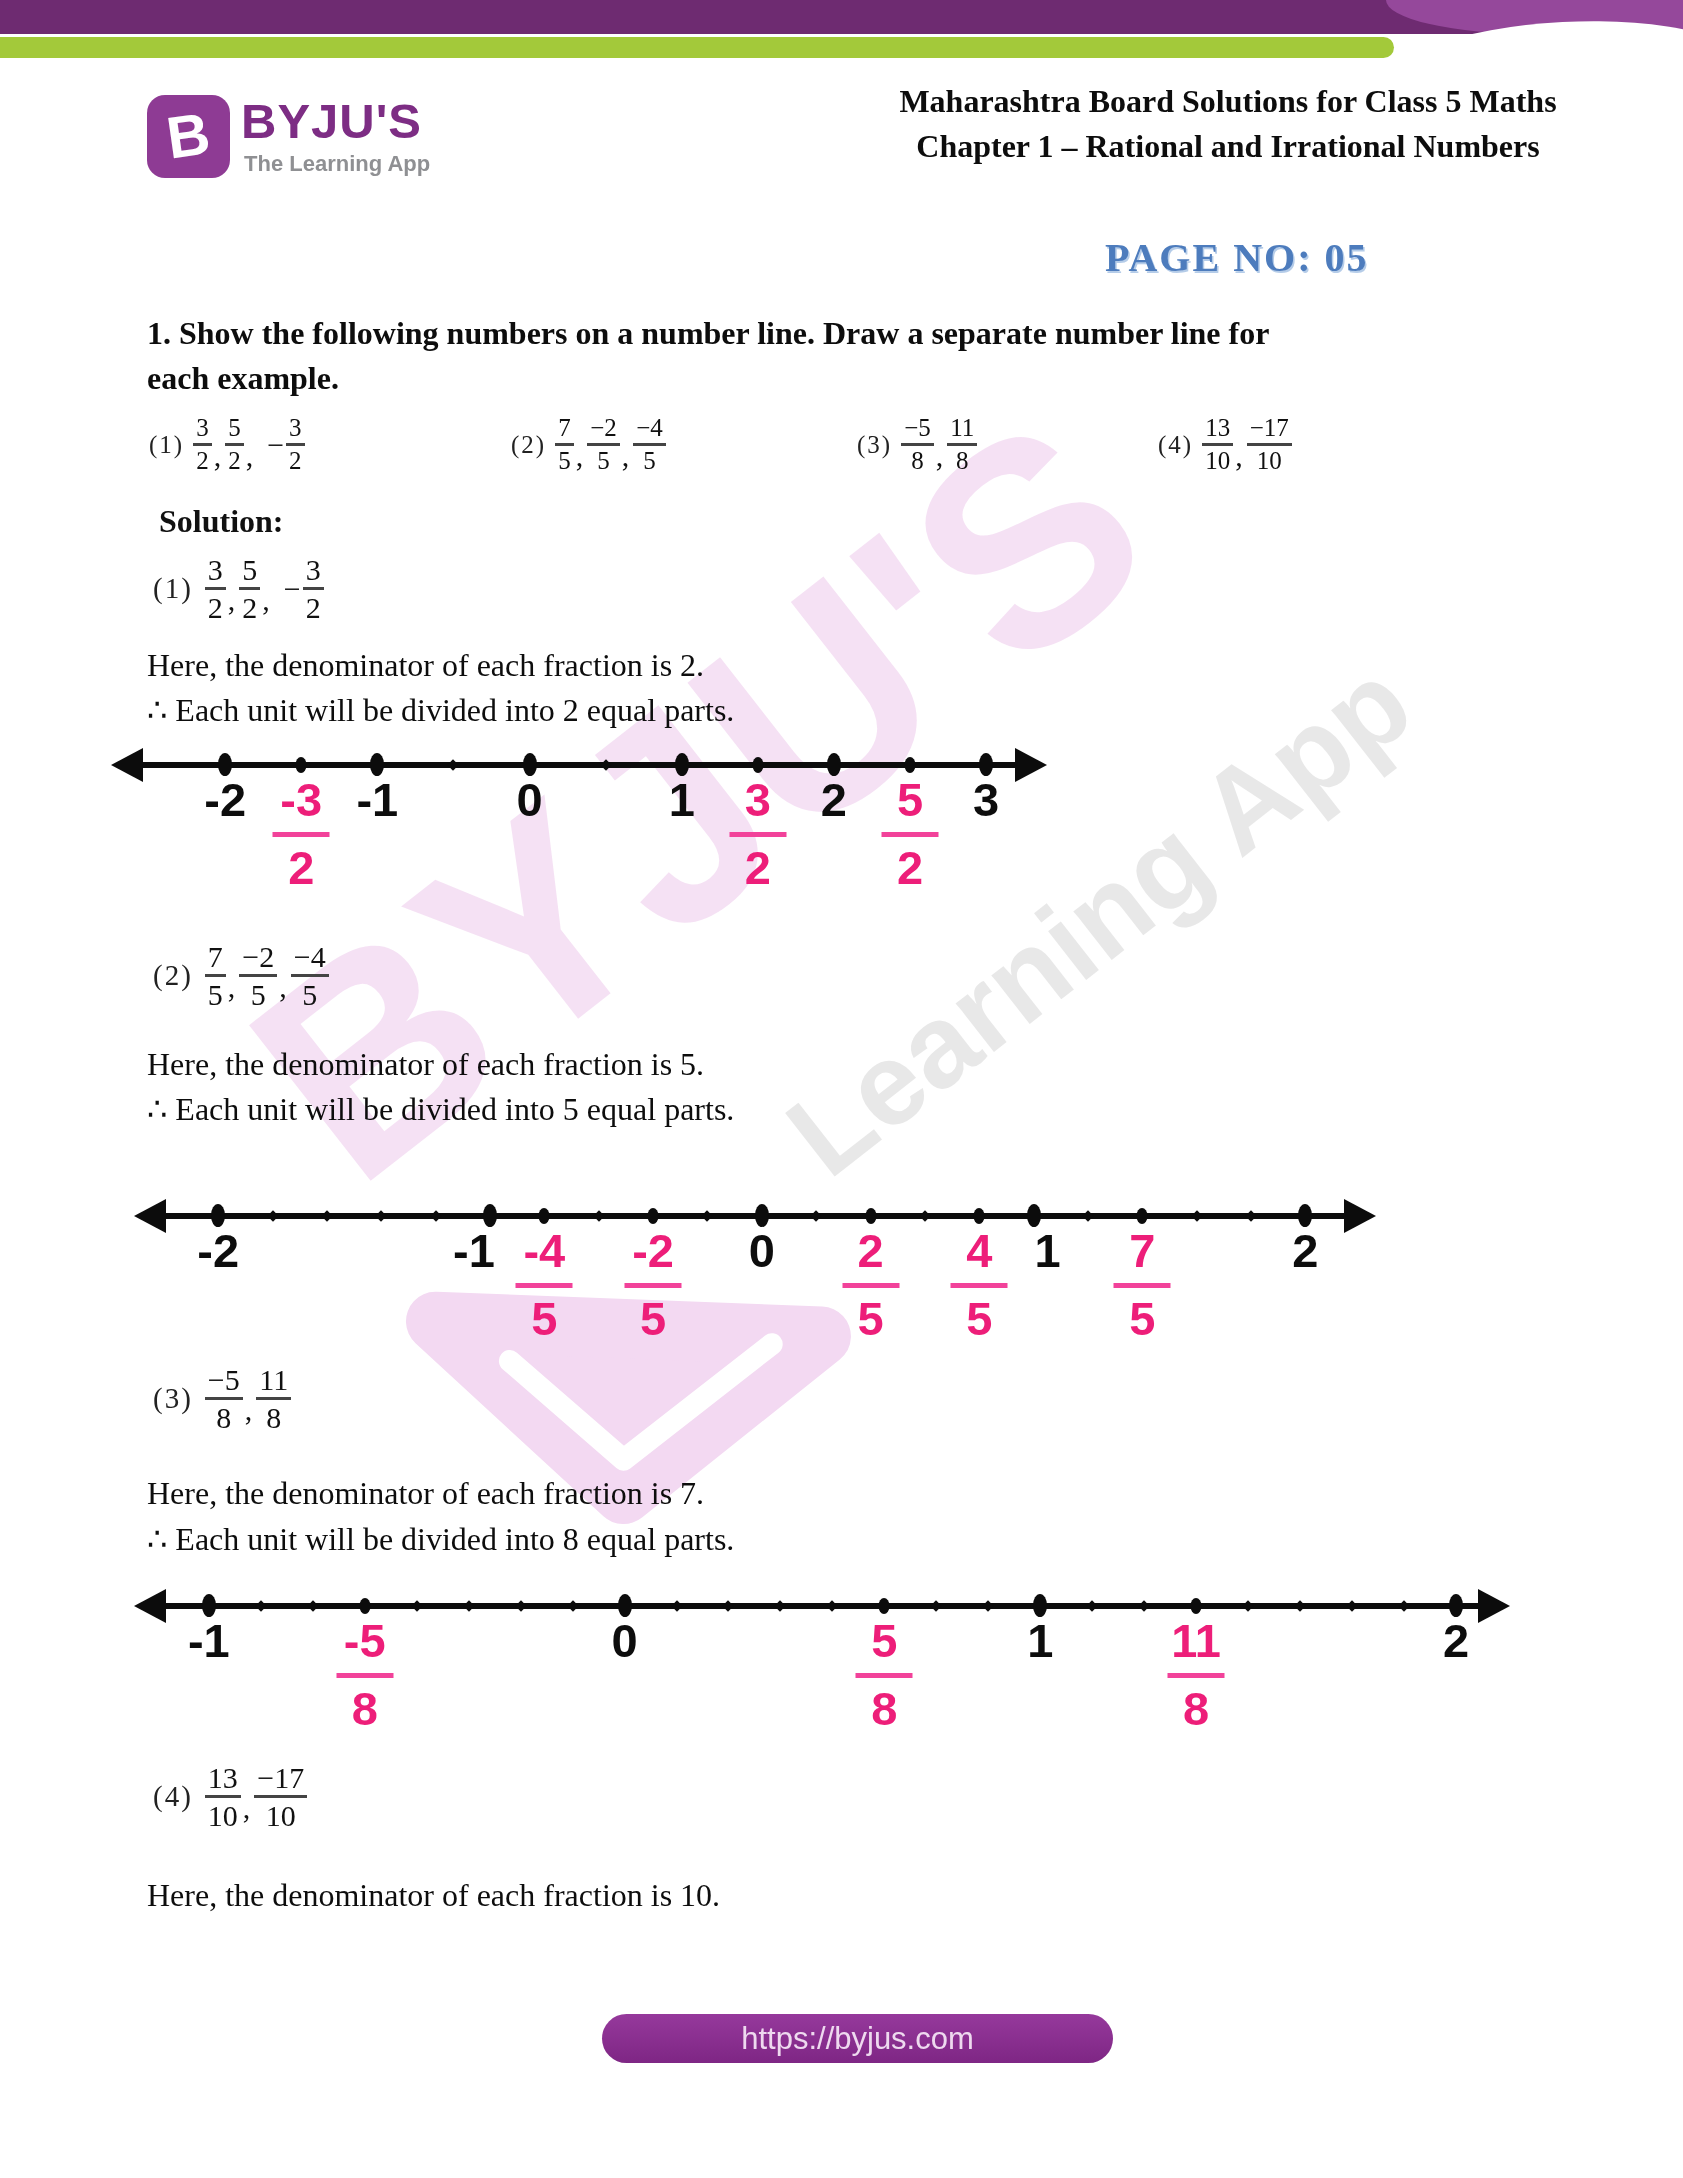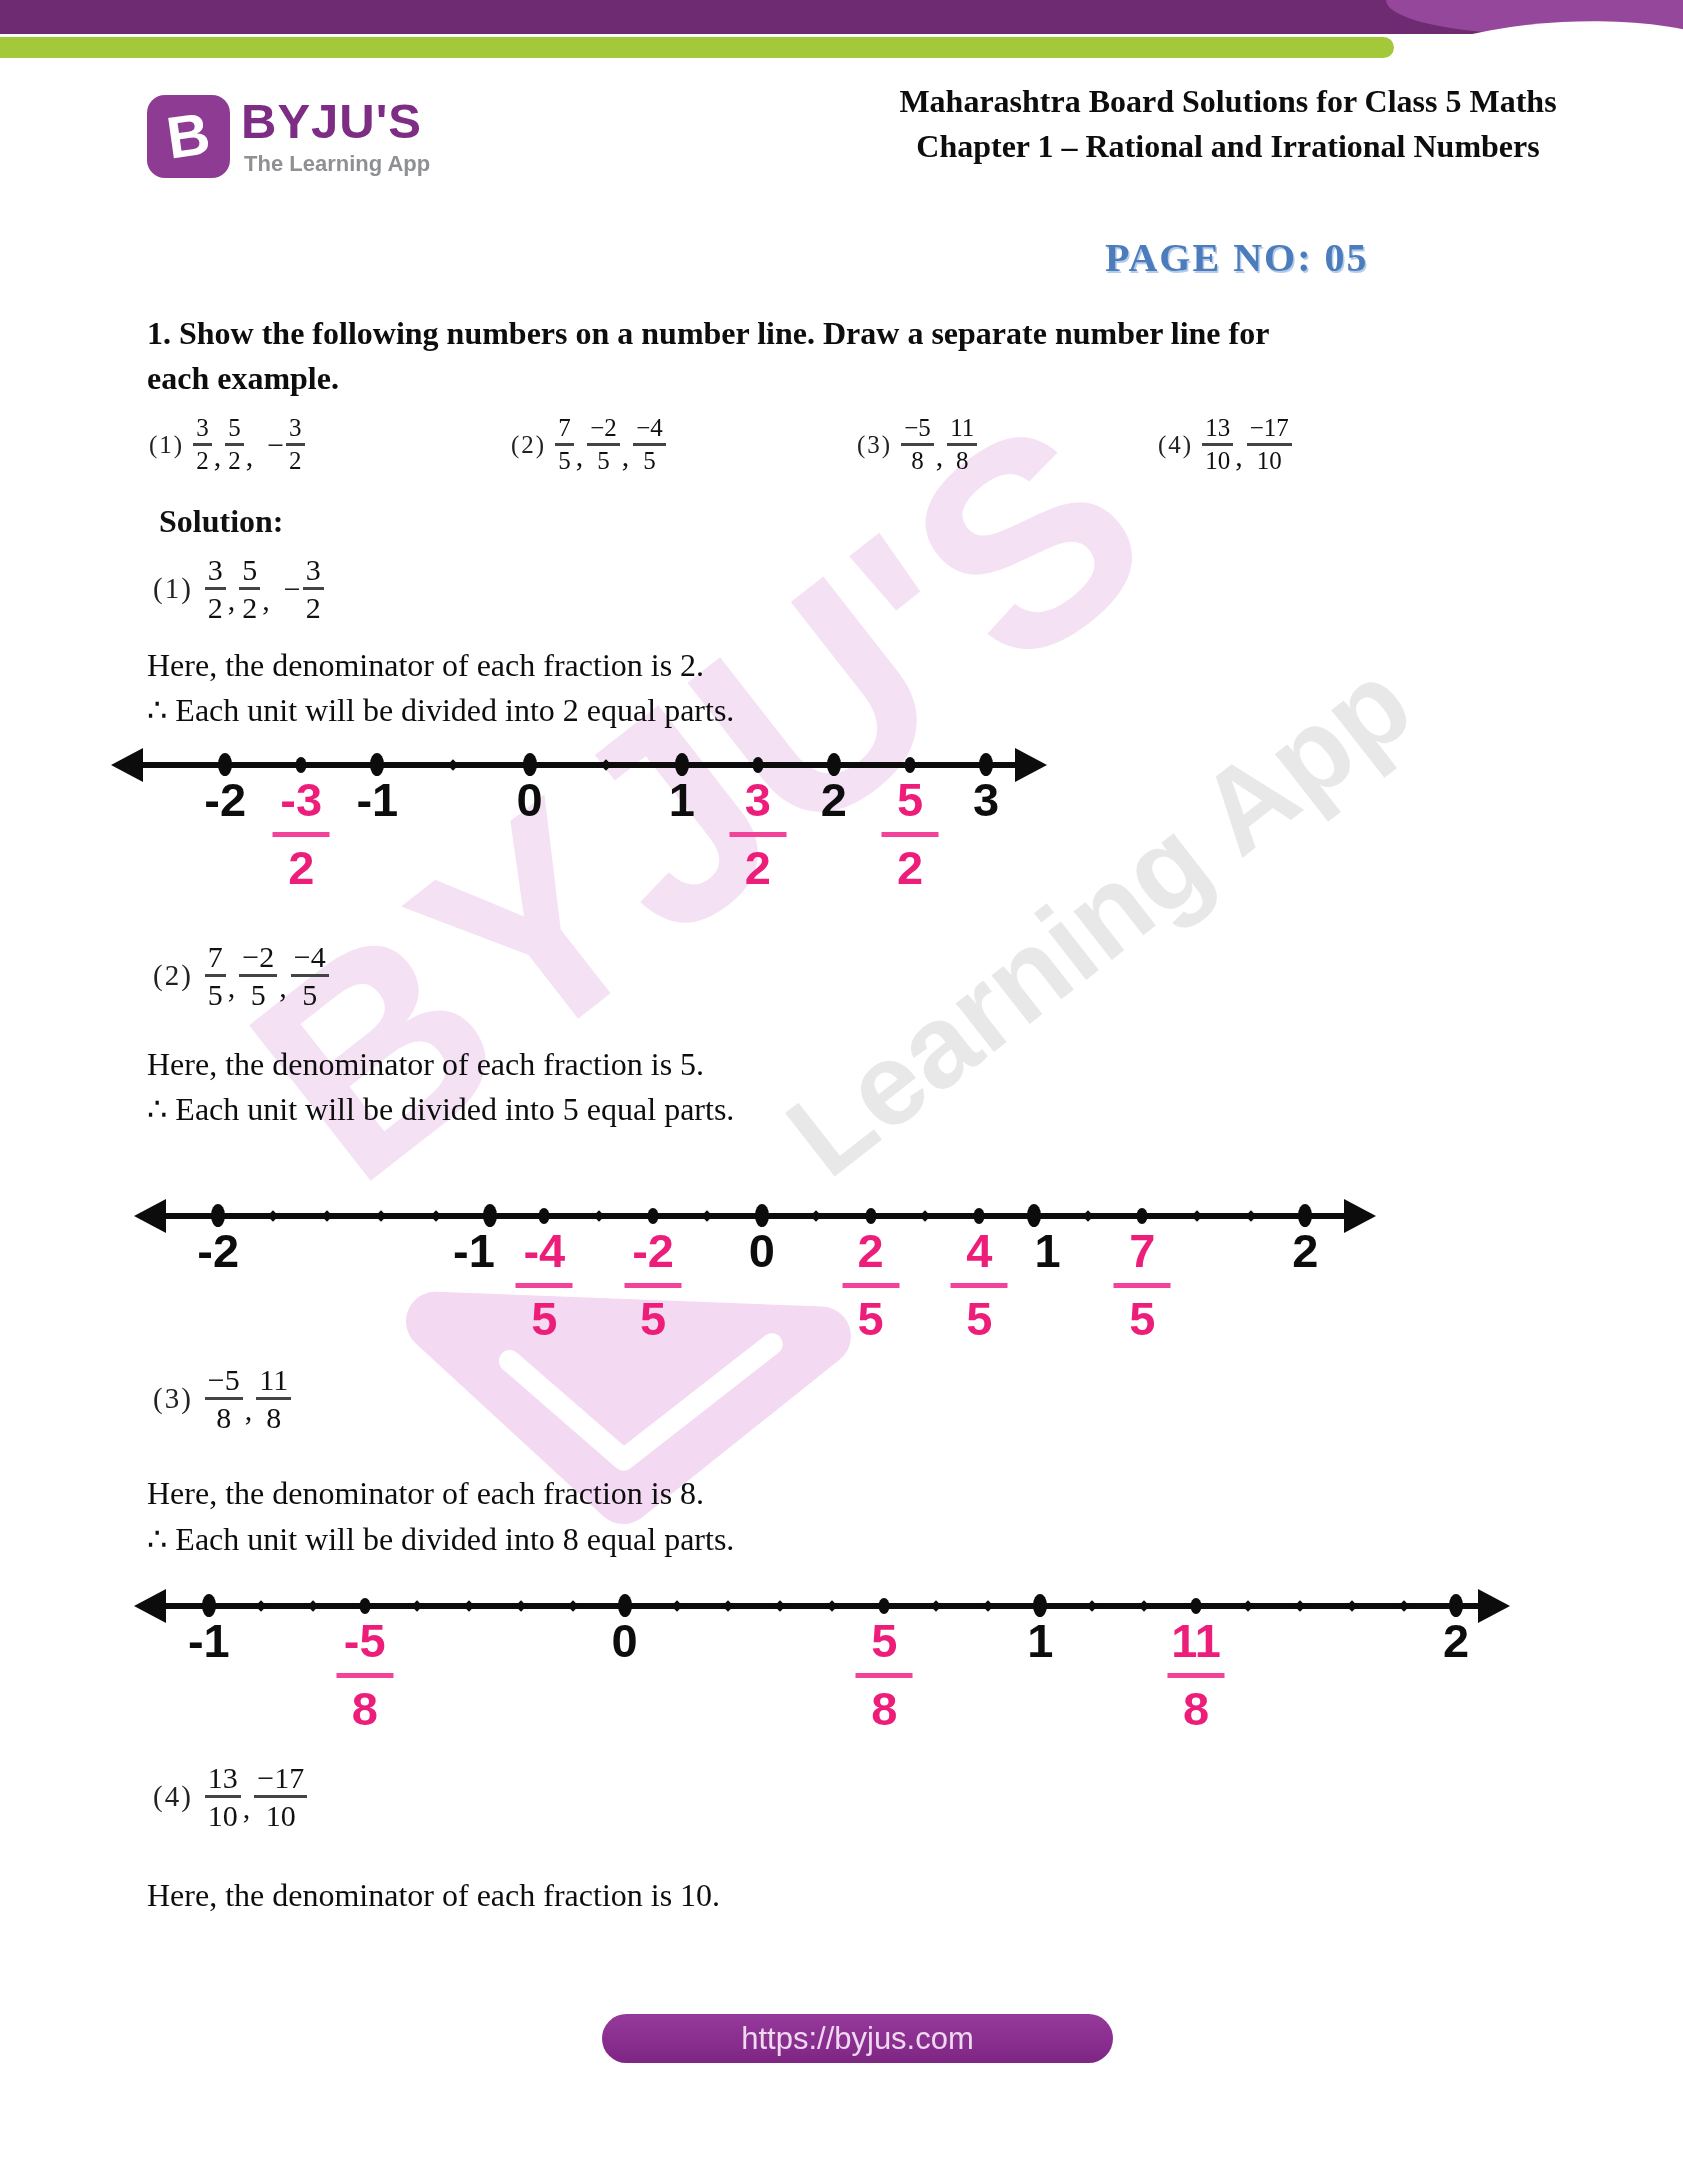--- a/index.html
+++ b/index.html
@@ -313,21 +313,21 @@
     <span style="display:contents"><span class="frac">
           <span class="n">−5</span>
           <span class="bar"></span>
           <span class="d">8</span>
         </span><span class="comma">,</span><span class="frac">
           <span class="n">11</span>
           <span class="bar"></span>
           <span class="d">8</span>
         </span></span>
   </div>
-  <div class="body-line" style="top:1467px;">Here, the denominator of each fraction is 8.</div>
+  <div class="body-line" style="top:1467px;">Here, the denominator of each fraction is 7.</div>
   <div class="body-line" style="top:1512px;">∴ Each unit will be divided into 8 equal parts.</div>
 
   <div class="numberline" style="left:134px;top:1556px;width:1376px;">
     <div class="nl-line"></div>
     <div class="nl-arrow-l"></div>
     <div class="nl-arrow-r"></div>
   <span class="nl-dot nl-dot-major" style="left: 5.43807%;"></span>
       <span class="nl-dot nl-dot-minor" style="left: 9.2145%;"></span>
       <span class="nl-dot nl-dot-minor" style="left: 12.9909%;"></span>
       <span class="nl-dot nl-dot-mid" style="left: 16.7674%;"></span>

